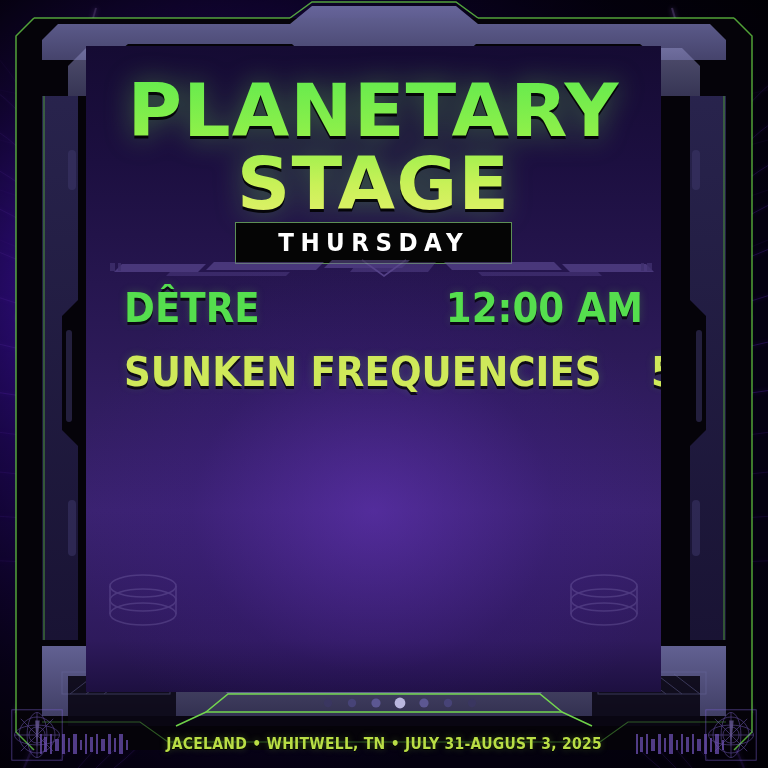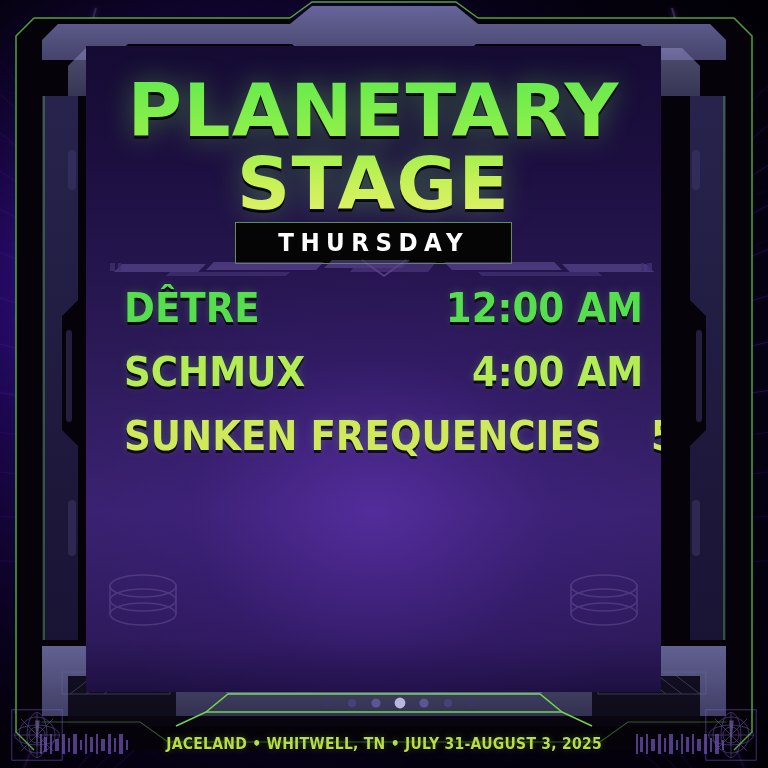--- a/index.html
+++ b/index.html
@@ -335,24 +335,20 @@
           <rect x="531" y="9" width="3" height="8"></rect>
       </g>
     </svg>
 
     <div class="list">
       <div class="row">
         <div class="act" style="color: rgb(85, 222, 78);">DÊTRE</div>
         <div class="time" style="color: rgb(85, 222, 78);">12:00 AM</div>
       </div>
       <div class="row">
-        <div class="act" style="color: rgb(180, 236, 85);">SCHMUX</div>
-        <div class="time" style="color: rgb(180, 236, 85);">4:00 AM</div>
-      </div>
-      <div class="row">
         <div class="act" style="color: rgb(207, 233, 90);">SUNKEN FREQUENCIES</div>
         <div class="time" style="color: rgb(207, 233, 90);">5:00 AM</div>
       </div>
     </div>
   </div>
 
   <div class="footer">
     <svg class="barcode" viewBox="0 0 96 20" preserveAspectRatio="none">
       <g fill="#6b4fb0">
         <rect x="2" y="0" width="2" height="20"></rect>

